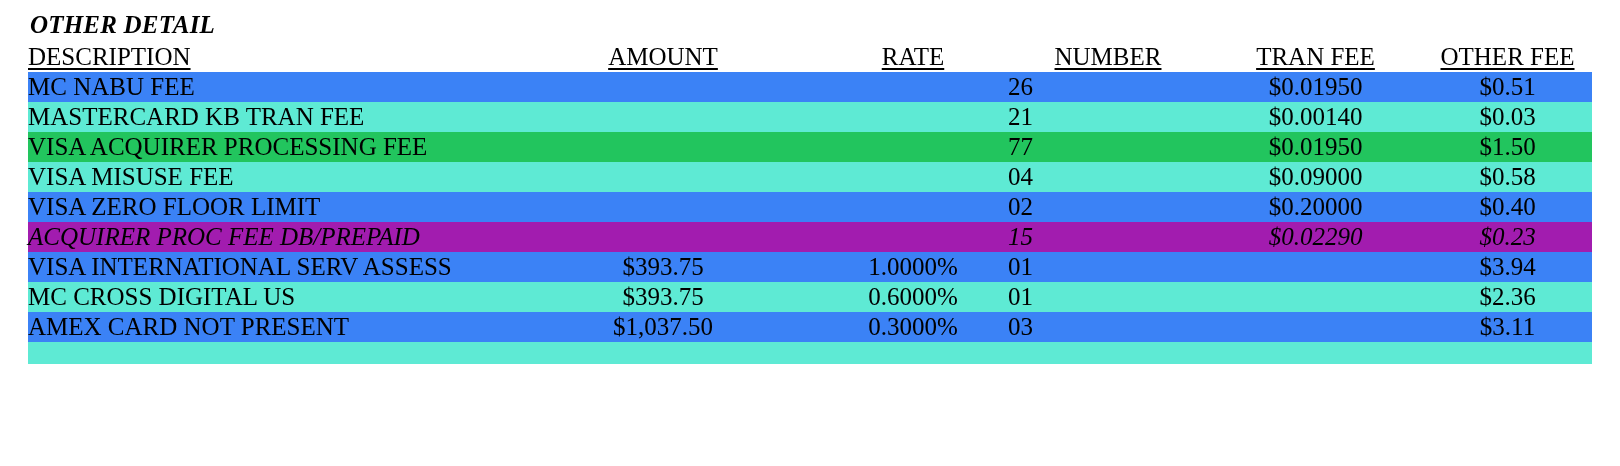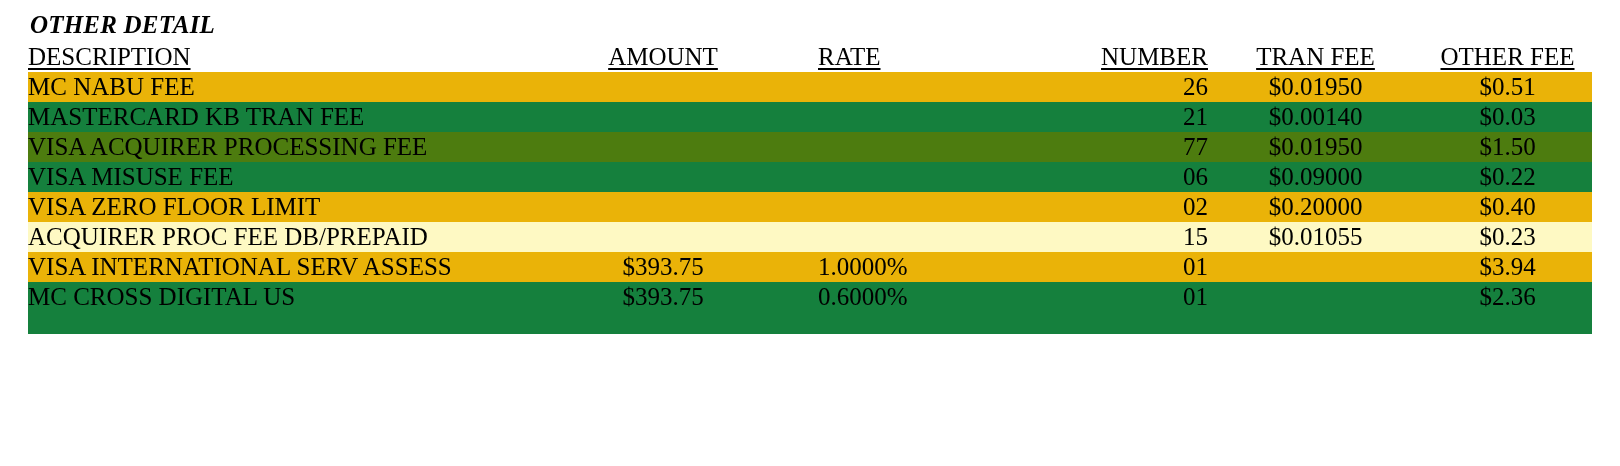--- a/index.html
+++ b/index.html
@@ -44,29 +44,29 @@
     vertical-align: baseline;
     white-space: nowrap;
     font-weight: normal;
   }
   table.detail thead th {
     text-decoration: underline;
     text-underline-offset: 3px;
   }
   th.c-desc, td.c-desc { text-align: left;  padding-left: 4px; width: 480px; }
   th.c-amt,  td.c-amt  { text-align: center; width: 310px; }
-  th.c-rate, td.c-rate { text-align: left; width: 190px; }
-  th.c-num,  td.c-num  { text-align: right; width: 200px; }
+  th.c-rate, td.c-rate { text-align: center; width: 190px; }
+  th.c-num,  td.c-num  { width: 200px; }
   th.c-tran, td.c-tran { text-align: center; width: 215px; }
   th.c-other,td.c-other{ text-align: center; width: 169px; padding-right: 4px; }
   thead th.c-desc { text-align: left; }
-  tbody tr.band-gray  { background: #15803d; border-radius: 14px; }
-  tbody tr.band-plain { background: #eab308; }
-  tbody tr.band-hl1   { background: #4d7c0f; }
-  tbody tr.band-hl2   { background: #fef9c3; }
+  tbody tr.band-gray  { background: #5eead4; border-radius: 14px; }
+  tbody tr.band-plain { background: #3b82f6; }
+  tbody tr.band-hl1   { background: #22c55e; }
+  tbody tr.band-hl2   { background: #a21caf; font-style: italic; }
   tr.spacer-row td {
     height: 22px;
     line-height: 22px;
   }
 </style>
 </head>
 <body>
 
 <div class="sheet">
 
@@ -105,56 +105,64 @@
           <td class="c-amt"></td>
           <td class="c-rate"></td>
           <td class="c-num">77</td>
           <td class="c-tran">$0.01950</td>
           <td class="c-other">$1.50</td>
         </tr>
         <tr class="band-gray">
           <td class="c-desc">VISA MISUSE FEE</td>
           <td class="c-amt"></td>
           <td class="c-rate"></td>
-          <td class="c-num">06</td>
+          <td class="c-num">04</td>
           <td class="c-tran">$0.09000</td>
-          <td class="c-other">$0.22</td>
+          <td class="c-other">$0.58</td>
         </tr>
         <tr class="band-plain">
           <td class="c-desc">VISA ZERO FLOOR LIMIT</td>
           <td class="c-amt"></td>
           <td class="c-rate"></td>
           <td class="c-num">02</td>
           <td class="c-tran">$0.20000</td>
           <td class="c-other">$0.40</td>
         </tr>
         <tr class="band-hl2">
           <td class="c-desc">ACQUIRER PROC FEE DB/PREPAID</td>
           <td class="c-amt"></td>
           <td class="c-rate"></td>
           <td class="c-num">15</td>
-          <td class="c-tran">$0.01055</td>
+          <td class="c-tran">$0.02290</td>
           <td class="c-other">$0.23</td>
         </tr>
         <tr class="band-plain">
           <td class="c-desc">VISA INTERNATIONAL SERV ASSESS</td>
           <td class="c-amt">$393.75</td>
           <td class="c-rate">1.0000%</td>
           <td class="c-num">01</td>
           <td class="c-tran"></td>
           <td class="c-other">$3.94</td>
         </tr>
         <tr class="band-gray">
           <td class="c-desc">MC CROSS DIGITAL US</td>
           <td class="c-amt">$393.75</td>
           <td class="c-rate">0.6000%</td>
           <td class="c-num">01</td>
           <td class="c-tran"></td>
           <td class="c-other">$2.36</td>
         </tr>
+        <tr class="band-plain">
+          <td class="c-desc">AMEX CARD NOT PRESENT</td>
+          <td class="c-amt">$1,037.50</td>
+          <td class="c-rate">0.3000%</td>
+          <td class="c-num">03</td>
+          <td class="c-tran"></td>
+          <td class="c-other">$3.11</td>
+        </tr>
         <tr class="band-gray spacer-row">
           <td class="c-desc"></td>
           <td class="c-amt"></td>
           <td class="c-rate"></td>
           <td class="c-num"></td>
           <td class="c-tran"></td>
           <td class="c-other"></td>
         </tr>
       </tbody>
   </table>

